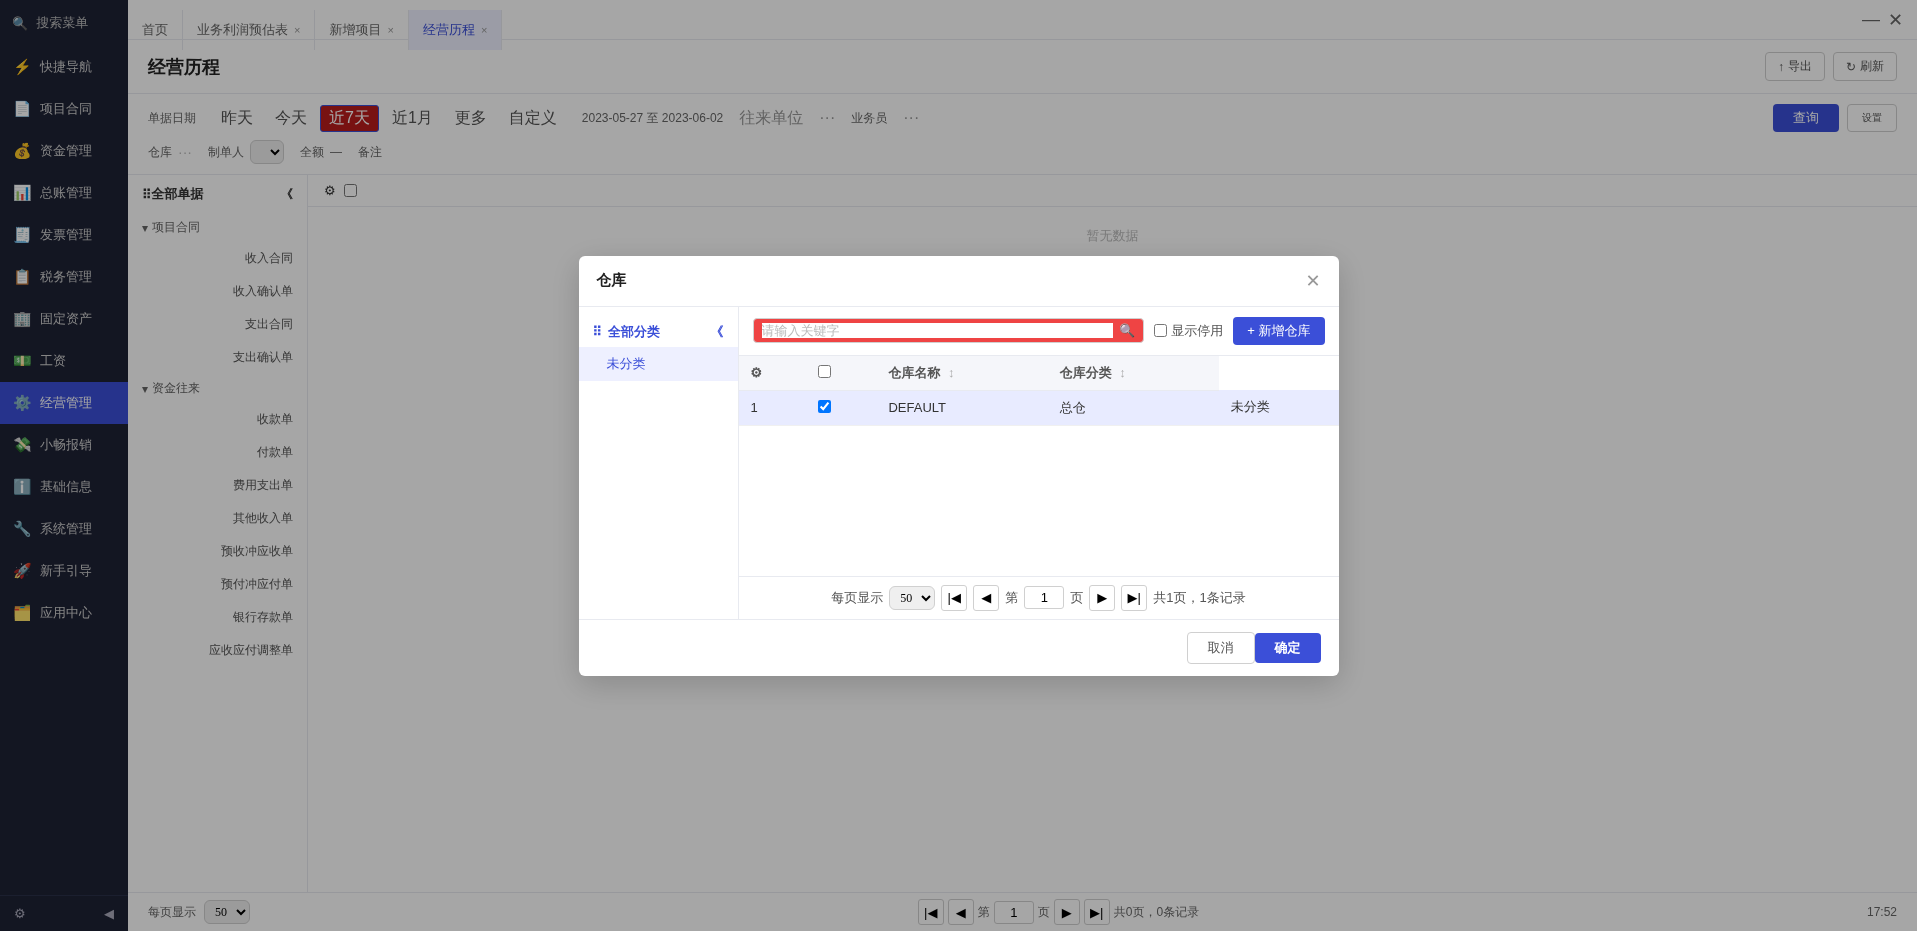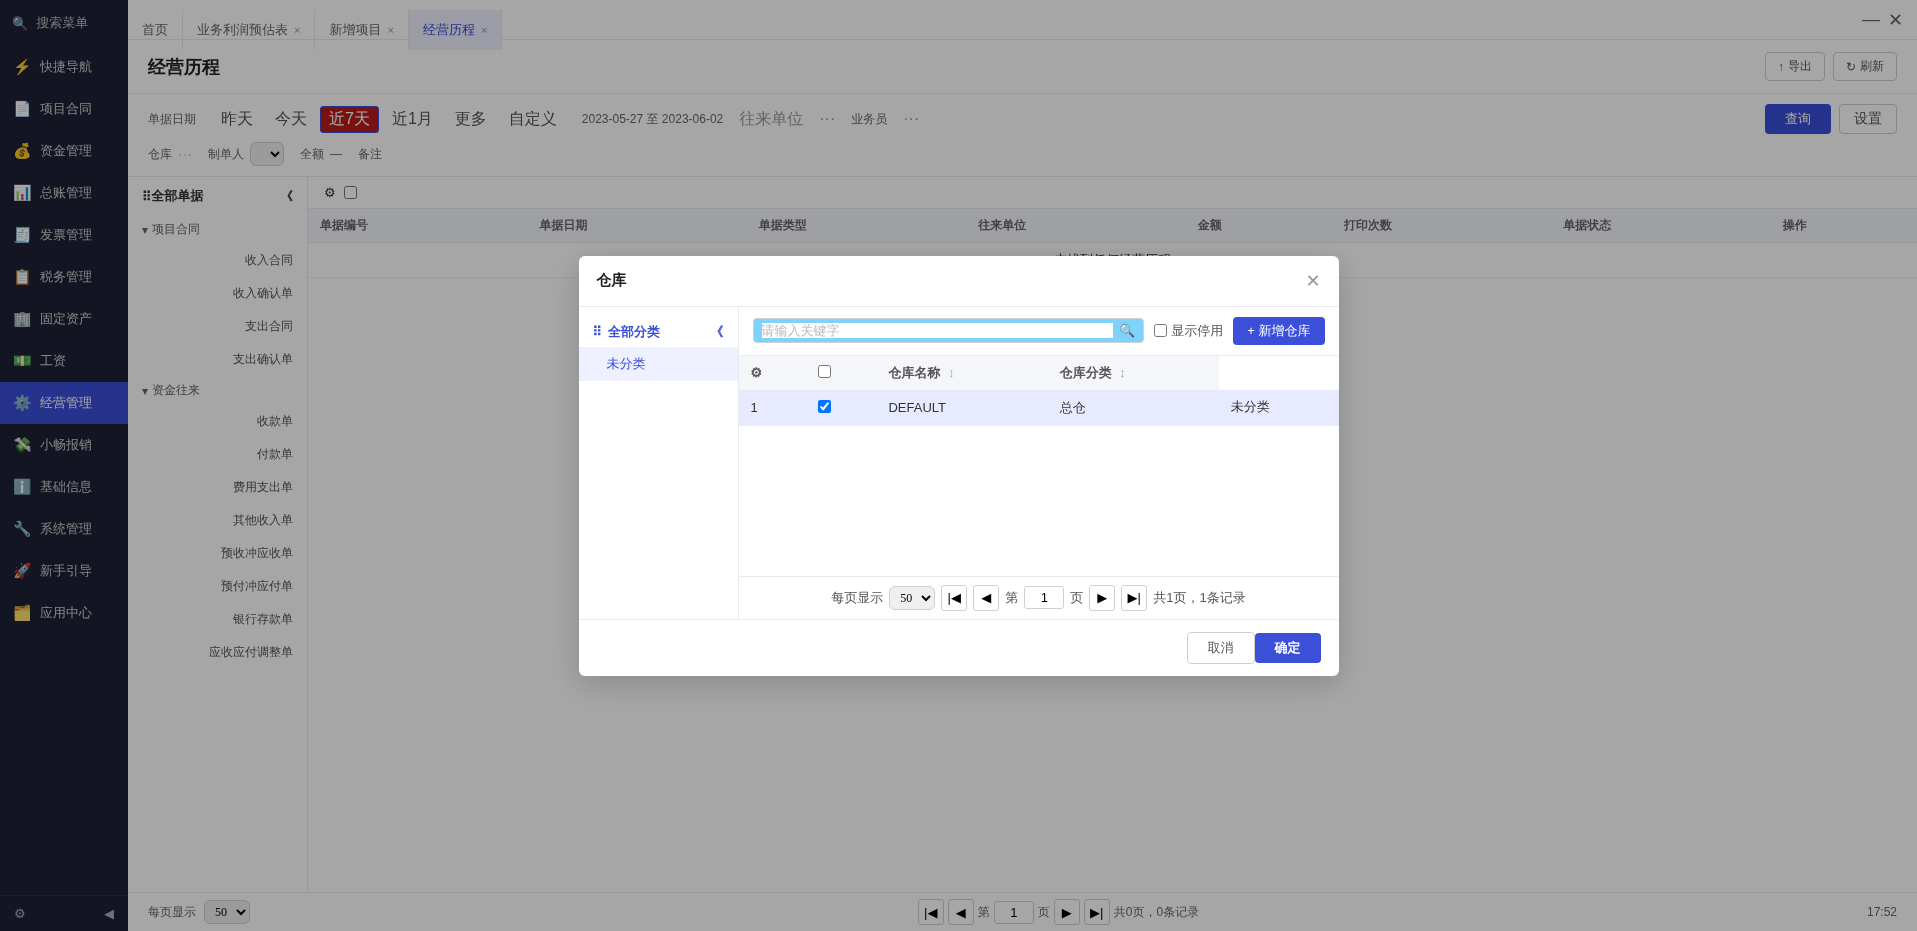--- a/index.html
+++ b/index.html
@@ -62,21 +62,21 @@
     .filter-row { display: flex; align-items: center; gap: 16px; margin-bottom: 8px; flex-wrap: wrap; }
     .filter-label { font-size: 12px; color: #666; white-space: nowrap; }
     .date-btns { display: flex; gap: 4px; align-items: center; }
     .date-btn { padding: 2px 8px; border-radius: 3px; font-size: 16px; cursor: pointer; border: 1px solid transparent; }
     .date-btn.active { background: #b91c1c; color: #fff; border-color: #3b4fd8; }
     .date-btn:not(.active) { color: #555; border-color: transparent; }
     .date-range { font-size: 12px; color: #666; }
     .filter-dots { color: #999; cursor: pointer; font-size: 16px; }
     .filter-right { margin-left: auto; display: flex; gap: 8px; }
     .btn-query { padding: 5px 20px; background: #3b4fd8; color: #fff; border: none; border-radius: 4px; cursor: pointer; font-size: 13px; }
-    .btn-setting { padding: 5px 14px; background: #fff; border: 1px solid #d0d0d0; border-radius: 4px; cursor: pointer; font-size: 14px; color: #555; }
+    .btn-setting { padding: 5px 14px; background: #fff; border: 1px solid #d0d0d0; border-radius: 4px; cursor: pointer; font-size: 10px; color: #555; }
 
     .filter-row2 { display: flex; align-items: center; gap: 16px; }
     .filter-item { display: flex; align-items: center; gap: 6px; font-size: 12px; color: #666; }
     .filter-dots2 { color: #bbb; cursor: pointer; font-size: 14px; }
 
     
     .content-wrapper { display: flex; height: calc(100% - 120px); }
 
     
     .left-nav {
@@ -137,21 +137,21 @@
       padding: 8px 14px 8px 28px; font-size: 13px; color: #555; cursor: pointer;
     }
     .modal-left-item.active { background: #eef0ff; color: #3b4fd8; }
     .modal-right { flex: 1; display: flex; flex-direction: column; padding: 0; }
     .modal-toolbar {
       padding: 10px 14px; display: flex; align-items: center; gap: 10px;
       border-bottom: 1px solid #e8eaf0;
     }
     .modal-search {
       flex: 1; display: flex; align-items: center; border: 1px solid #d0d0d0; border-radius: 4px;
-      padding: 4px 8px; gap: 6px; background: #7dd3fc;
+      padding: 4px 8px; gap: 6px; background: #ef4444;
     }
     .modal-search input {
       border: none; outline: none; flex: 1; font-size: 13px; color: #333;
     }
     .modal-search input::placeholder { color: #bbb; }
     .checkbox-label { display: flex; align-items: center; gap: 4px; font-size: 13px; color: #555; }
     .btn-add-warehouse {
       padding: 5px 14px; background: #3b4fd8; color: #fff; border: none; border-radius: 4px;
       cursor: pointer; font-size: 13px; display: flex; align-items: center; gap: 4px;
     }
@@ -355,39 +355,20 @@
           <div class="left-nav-item">银行存款单</div>
           <div class="left-nav-item">应收应付调整单</div>
         </div>
     </div>
 
     <div class="main-area">
       <div class="table-toolbar">
         <span>⚙</span>
         <input type="checkbox" style="">
       </div>
-      <table class="main-table">
-        <thead>
-          <tr id="main-table-header">
-              <th>单据编号</th>
-              <th>单据日期</th>
-              <th>单据类型</th>
-              <th>往来单位</th>
-              <th>金额</th>
-              <th>打印次数</th>
-              <th>单据状态</th>
-              <th>操作</th>
-            </tr>
-        </thead>
-        <tbody>
-          <tr>
-            <td colspan="8" class="empty-tip">未找到任何经营历程</td>
-          </tr>
-        </tbody>
-      </table>
       <div style="text-align:center;padding:20px;color:#bbb;font-size:13px;">暂无数据</div>
     </div>
   </div>
 
   <div class="bottom-bar">
     <span>每页显示</span>
     <select class="select-box">
       <option>50</option>
     </select>
     <div class="pagination">

